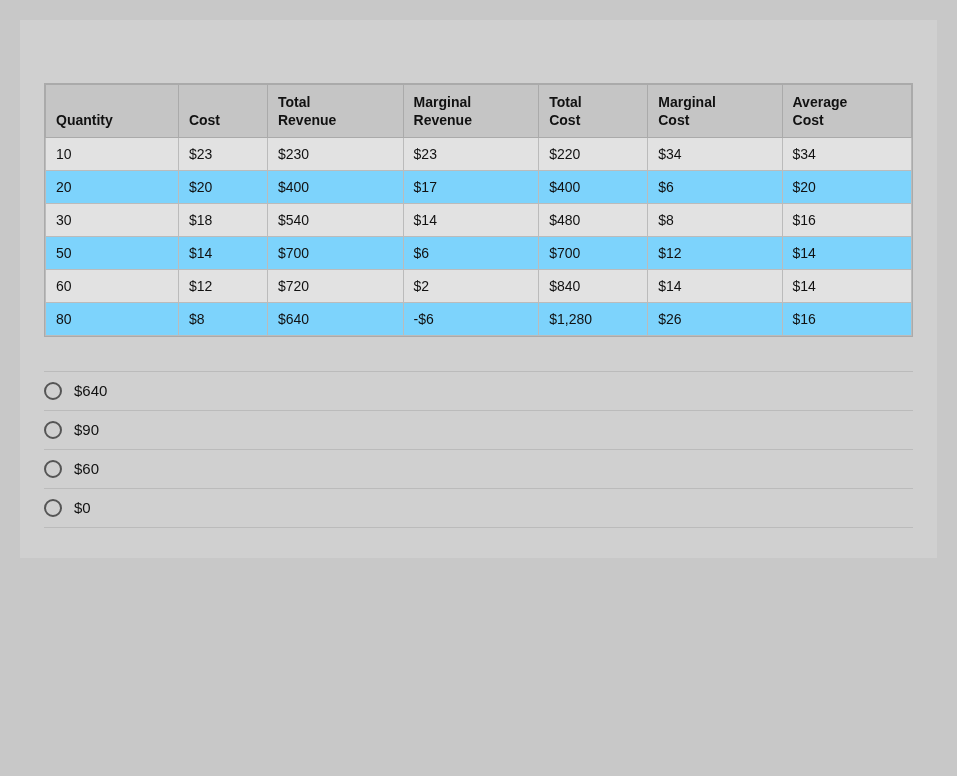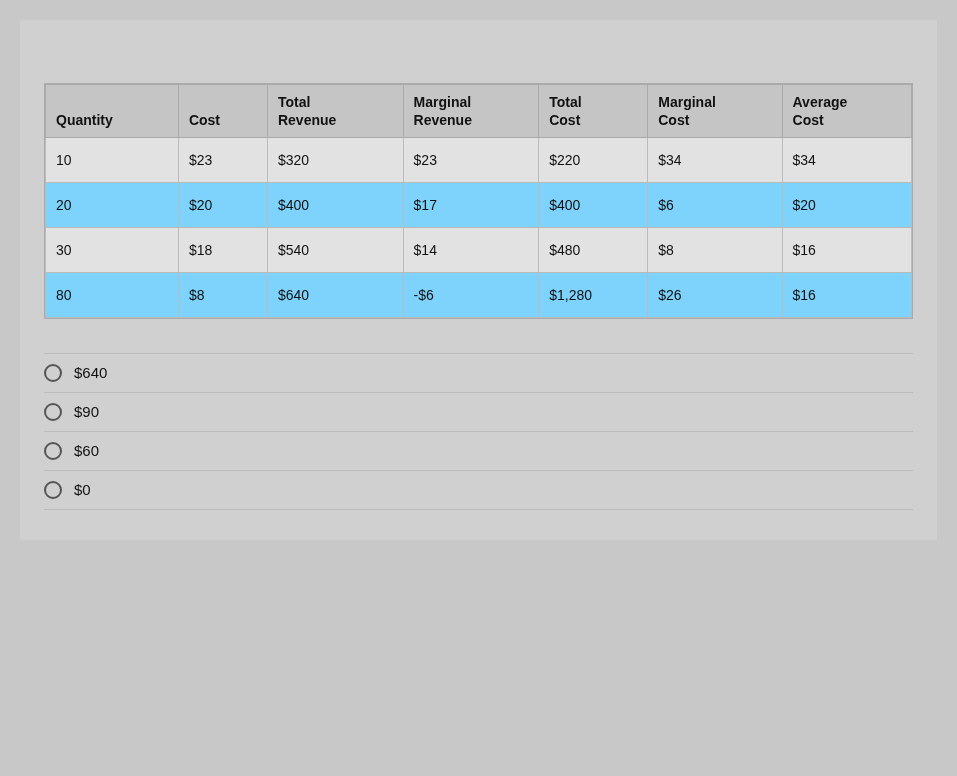--- a/index.html
+++ b/index.html
@@ -44,21 +44,21 @@
       line-height: 1.3;
     }
     table tbody tr {
       background-color: #7dd3fc;
     }
     table tbody tr:nth-child(odd) {
       background-color: #e2e2e2;
     }
     table tbody td {
       border: 1px solid #bbb;
-      padding: 14px 10px;
+      padding: 8px 10px;
       color: #111;
     }
     .options-section {
       margin-top: 10px;
       padding: 10px 0;
     }
     .option-item {
       display: flex;
       align-items: center;
       padding: 10px 0;
@@ -102,21 +102,21 @@
           <th>Marginal<br>Revenue</th>
           <th>Total<br>Cost</th>
           <th>Marginal<br>Cost</th>
           <th>Average<br>Cost</th>
         </tr>
       </thead>
       <tbody id="table-body">
       <tr>
             <td>10</td>
             <td>$23</td>
-            <td>$320</td>
+            <td>$230</td>
             <td>$23</td>
             <td>$220</td>
             <td>$34</td>
             <td>$34</td>
           </tr>
           <tr>
             <td>20</td>
             <td>$20</td>
             <td>$400</td>
             <td>$17</td>
@@ -125,20 +125,38 @@
             <td>$20</td>
           </tr>
           <tr>
             <td>30</td>
             <td>$18</td>
             <td>$540</td>
             <td>$14</td>
             <td>$480</td>
             <td>$8</td>
             <td>$16</td>
+          </tr>
+          <tr>
+            <td>50</td>
+            <td>$14</td>
+            <td>$700</td>
+            <td>$6</td>
+            <td>$700</td>
+            <td>$12</td>
+            <td>$14</td>
+          </tr>
+          <tr>
+            <td>60</td>
+            <td>$12</td>
+            <td>$720</td>
+            <td>$2</td>
+            <td>$840</td>
+            <td>$14</td>
+            <td>$14</td>
           </tr>
           <tr>
             <td>80</td>
             <td>$8</td>
             <td>$640</td>
             <td>-$6</td>
             <td>$1,280</td>
             <td>$26</td>
             <td>$16</td>
           </tr>

